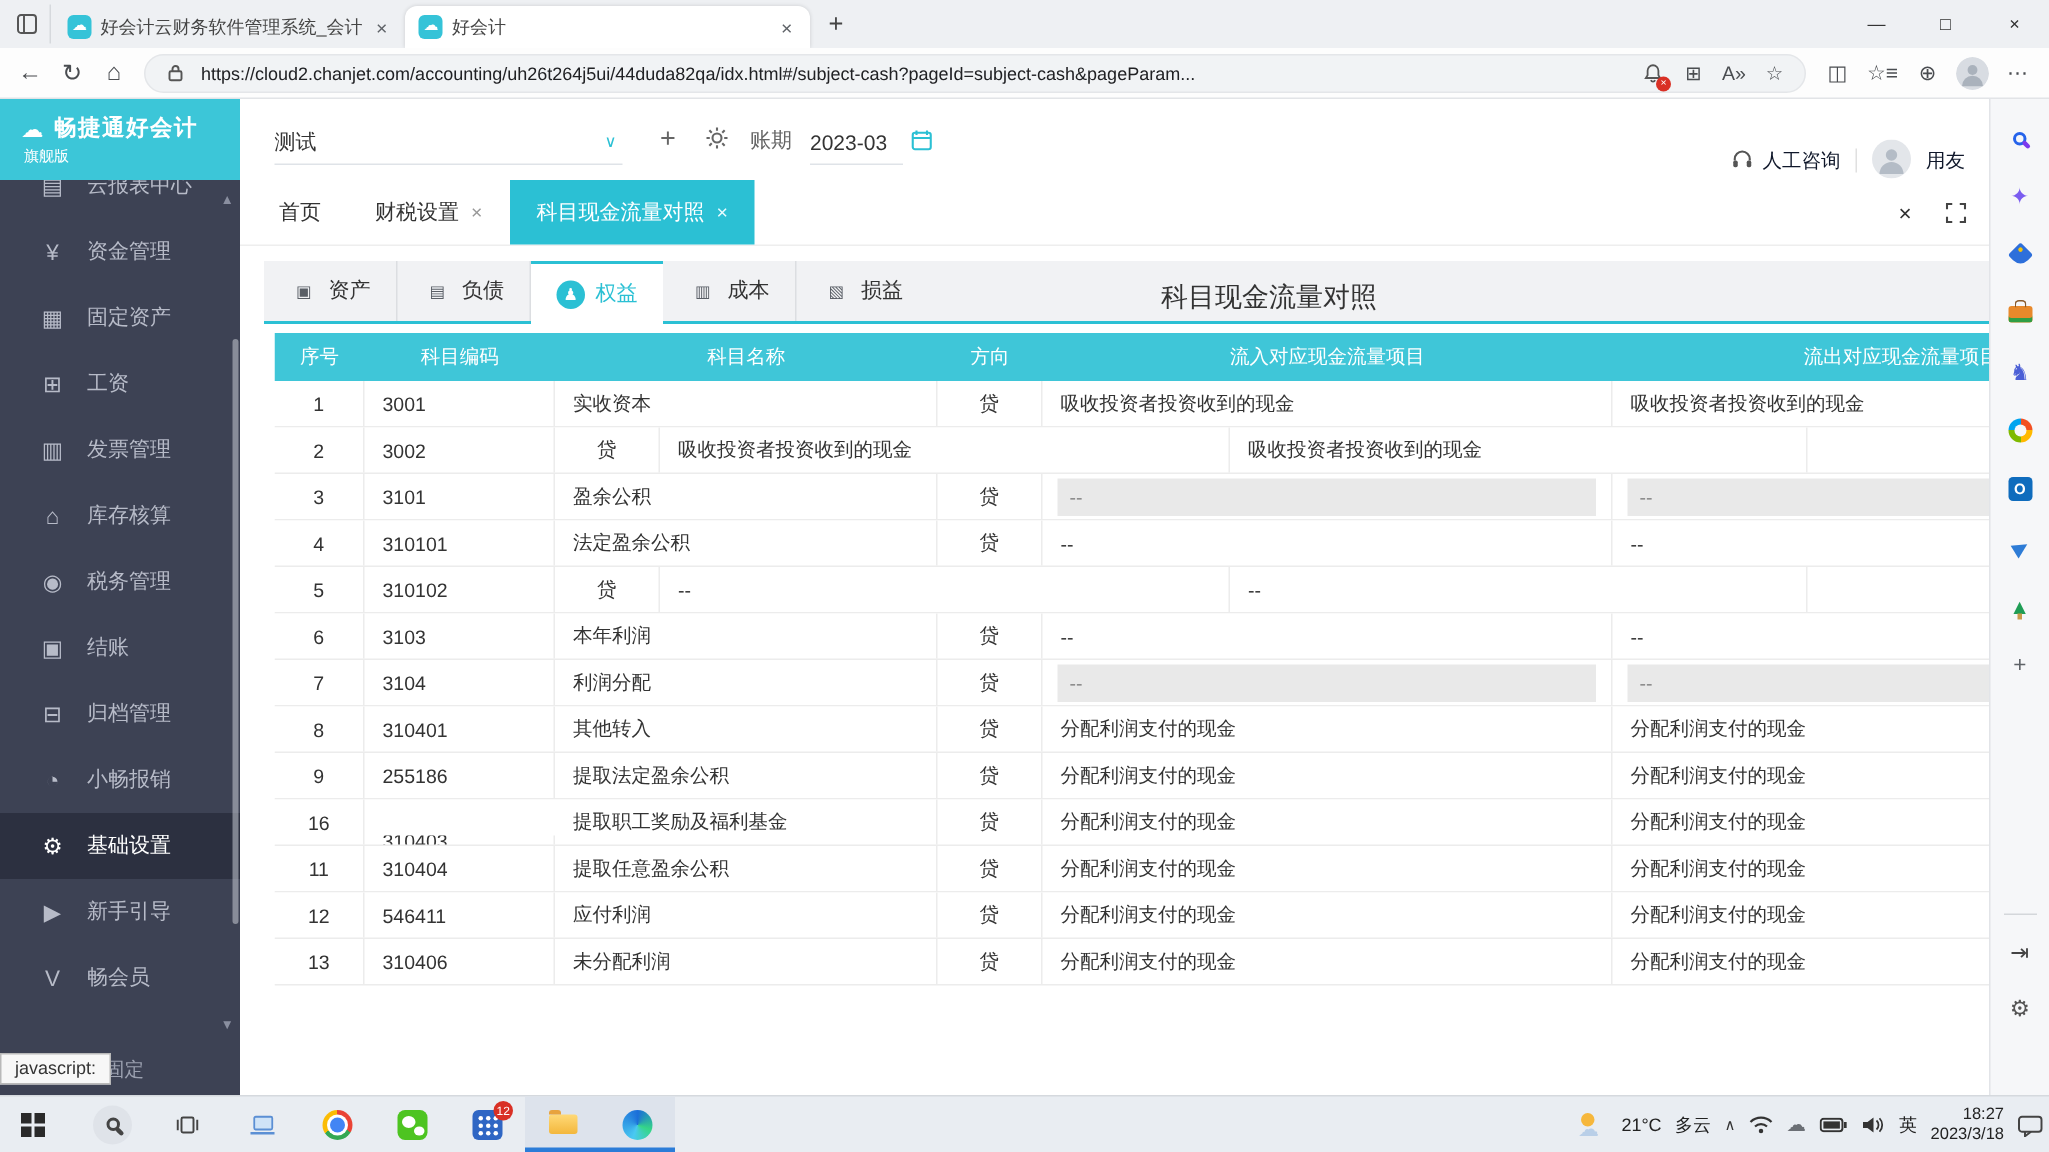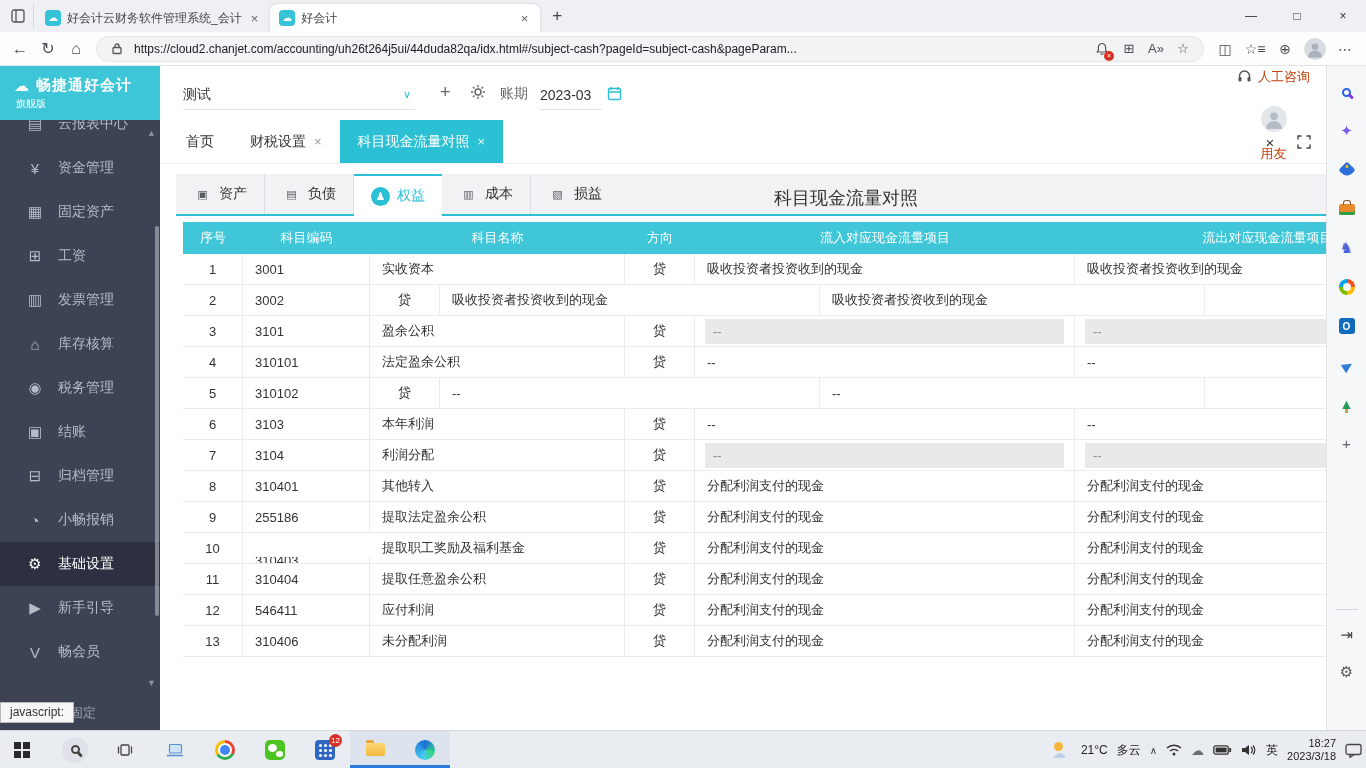--- a/index.html
+++ b/index.html
@@ -46,21 +46,21 @@
 
   
   .main { position:absolute; left:160px; top:66px; width:1166px; height:664px; background:#fff; overflow:hidden; }
   .topbar { position:relative; height:54px; }
   .company { position:absolute; left:23px; top:14px; width:232px; border-bottom:1px solid #dfe3e8; height:30px; font-size:14px; color:#333; display:flex; justify-content:space-between; align-items:center; padding-right:4px; }
   .chev { color:#2bc0d4; font-size:11px; }
   .tb-ic { position:absolute; top:16px; font-size:18px; color:#666; }
   .period-label { position:absolute; left:340px; top:19px; font-size:14px; color:#666; }
   .period-box { position:absolute; left:380px; top:14px; width:62px; border-bottom:1px solid #dfe3e8; height:30px; font-size:14px; color:#333; display:flex; align-items:center; }
   .cal-ic { position:absolute; left:447px; top:20px; }
-  .topbar-right { position:absolute; right:16px; top:2px; height:54px; display:flex; align-items:center; gap:10px; font-size:13px; color:#c2410c;flex-direction:column; }
+  .topbar-right { position:absolute; right:16px; top:14px; height:54px; display:flex; align-items:center; gap:10px; font-size:13px; color:#0f172a; }
   .tr-divider { width:1px; height:16px; background:#e0e0e0; }
   .support { display:flex; align-items:center; gap:6px; }
 
   .apptabs { position:relative; height:44px; border-bottom:1px solid #eee; display:flex; align-items:stretch; padding-left:8px; }
   .atab { display:flex; align-items:center; gap:8px; padding:0 18px; font-size:14px; color:#333; }
   .atab .x { color:#999; font-size:13px; }
   .atab.active { background:#2bc0d4; color:#fff; }
   .atab.active .x { color:#eafcff; }
   .tabctl { position:absolute; top:0; height:44px; width:32px; display:flex; align-items:center; justify-content:center; font-size:15px; color:#333; }
 
@@ -440,21 +440,21 @@
               </div>
               <div class="trow">
                 <div class="td c" style="width: 60px;">9</div>
                 <div class="td l" style="width: 127px;">255186</div>
                 <div class="td l" style="width: 255px;">提取法定盈余公积</div>
                 <div class="td c" style="width: 70px;">贷</div>
                 <div class="td l" style="width: 380px;">分配利润支付的现金</div>
                 <div class="td l" style="width: 385px;">分配利润支付的现金</div>
               </div>
               <div class="trow">
-                <div class="td c" style="width: 60px;">10</div>
+                <div class="td c" style="width: 60px;">16</div>
                 <div class="td l" style="width: 127px; margin-top: 24px;">310403</div>
                 <div class="td l" style="width: 255px;">提取职工奖励及福利基金</div>
                 <div class="td c" style="width: 70px;">贷</div>
                 <div class="td l" style="width: 380px;">分配利润支付的现金</div>
                 <div class="td l" style="width: 385px;">分配利润支付的现金</div>
               </div>
               <div class="trow">
                 <div class="td c" style="width: 60px;">11</div>
                 <div class="td l" style="width: 127px;">310404</div>
                 <div class="td l" style="width: 255px;">提取任意盈余公积</div>

